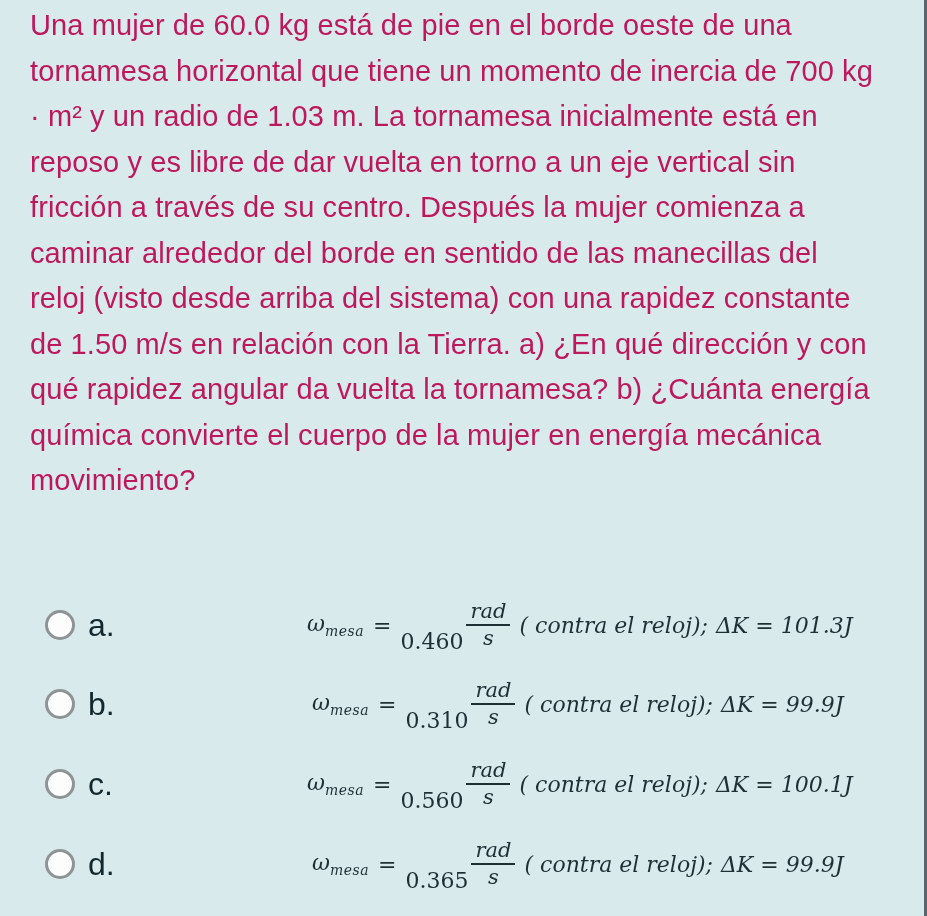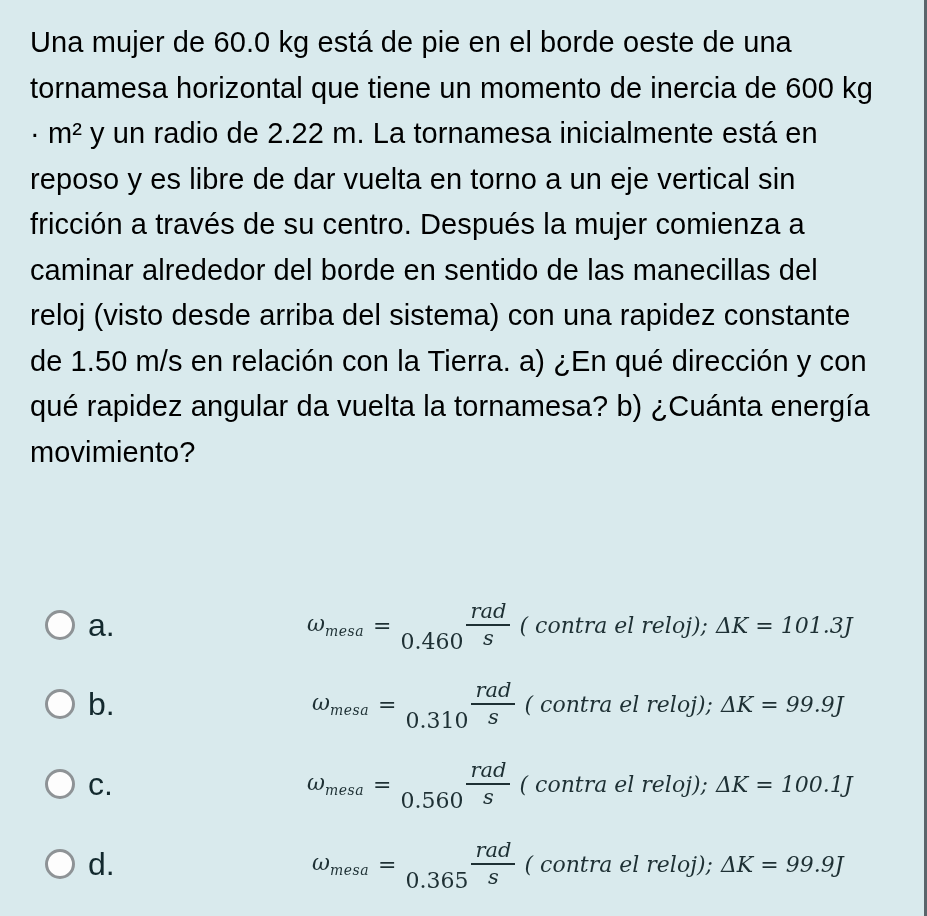--- a/index.html
+++ b/index.html
@@ -18,23 +18,23 @@
     position: absolute;
     top: 0;
     right: 0;
     width: 3px;
     height: 916px;
     background: #5a656b;
   }
   .question {
     position: absolute;
     left: 30px;
-    top: 20px;
+    top: 3px;
     width: 880px;
-    color: #000000;
+    color: #be185d;
     font-size: 29px;
     line-height: 45.5px;
     letter-spacing: 0.1px;
   }
   .qline {
     white-space: nowrap;
     display: block;
   }
   .option {
     position: absolute;
@@ -111,28 +111,29 @@
   }
   .dir {
     margin-right: 8px;
   }
 </style>
 </head>
 <body>
 
 <div class="question">
   <span class="qline">Una mujer de 60.0 kg está de pie en el borde oeste de una</span>
-  <span class="qline">tornamesa horizontal que tiene un momento de inercia de 600 kg</span>
-  <span class="qline">· m² y un radio de 2.22 m. La tornamesa inicialmente está en</span>
+  <span class="qline">tornamesa horizontal que tiene un momento de inercia de 700 kg</span>
+  <span class="qline">· m² y un radio de 1.03 m. La tornamesa inicialmente está en</span>
   <span class="qline">reposo y es libre de dar vuelta en torno a un eje vertical sin</span>
   <span class="qline">fricción a través de su centro. Después la mujer comienza a</span>
   <span class="qline">caminar alrededor del borde en sentido de las manecillas del</span>
   <span class="qline">reloj (visto desde arriba del sistema) con una rapidez constante</span>
   <span class="qline">de 1.50 m/s en relación con la Tierra. a) ¿En qué dirección y con</span>
   <span class="qline">qué rapidez angular da vuelta la tornamesa? b) ¿Cuánta energía</span>
+  <span class="qline">química convierte el cuerpo de la mujer en energía mecánica</span>
   <span class="qline">movimiento?</span>
 </div>
 
 <div class="option" style="top:585px">
   <span class="radio" role="radio" aria-checked="false"></span>
   <span class="letter">a.</span>
   <div class="formula">
     <span class="omega"><span>ω</span><sub>mesa</sub></span>
     <span class="eq">=</span>
     <span class="coeff">0.460</span>

